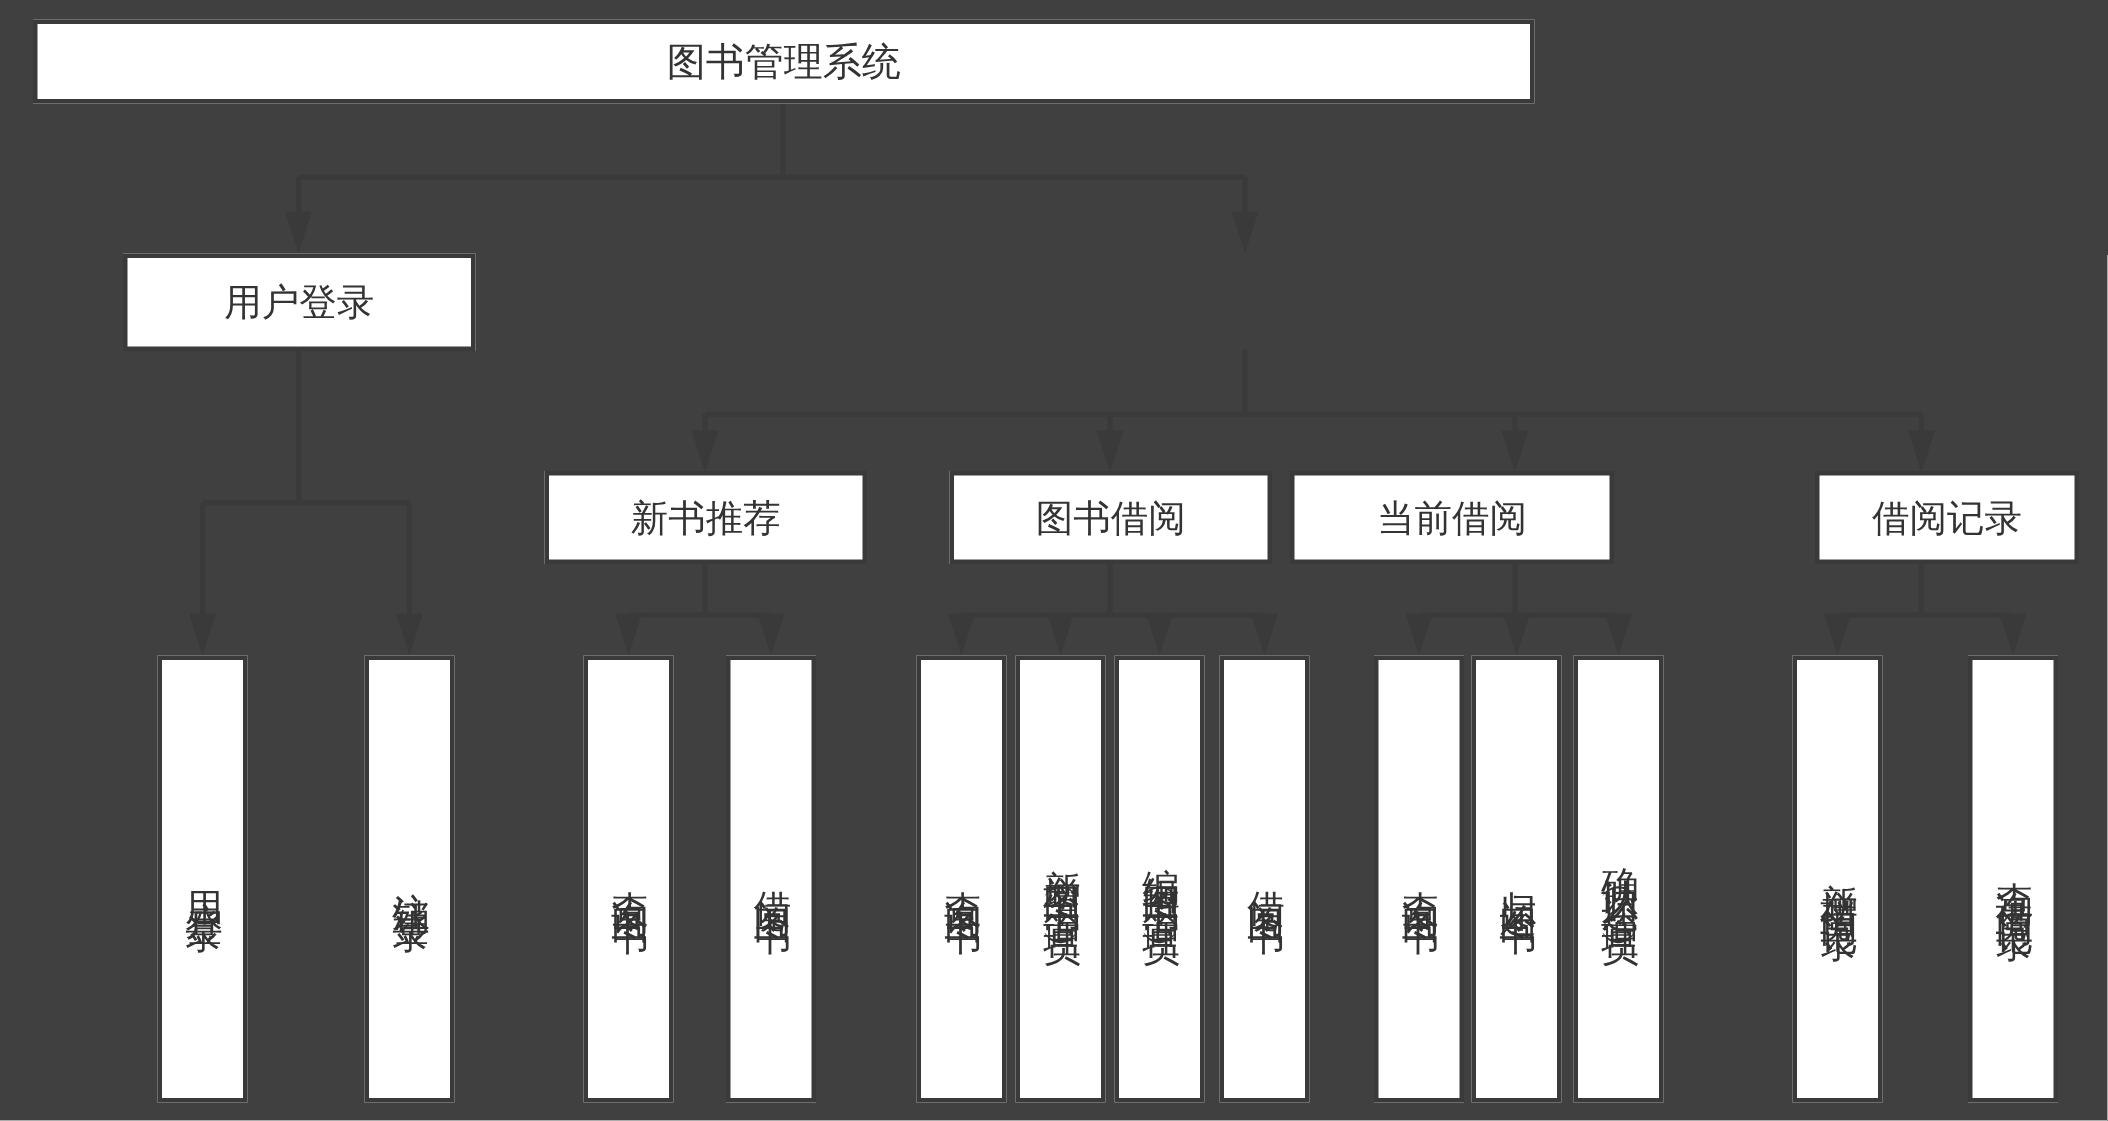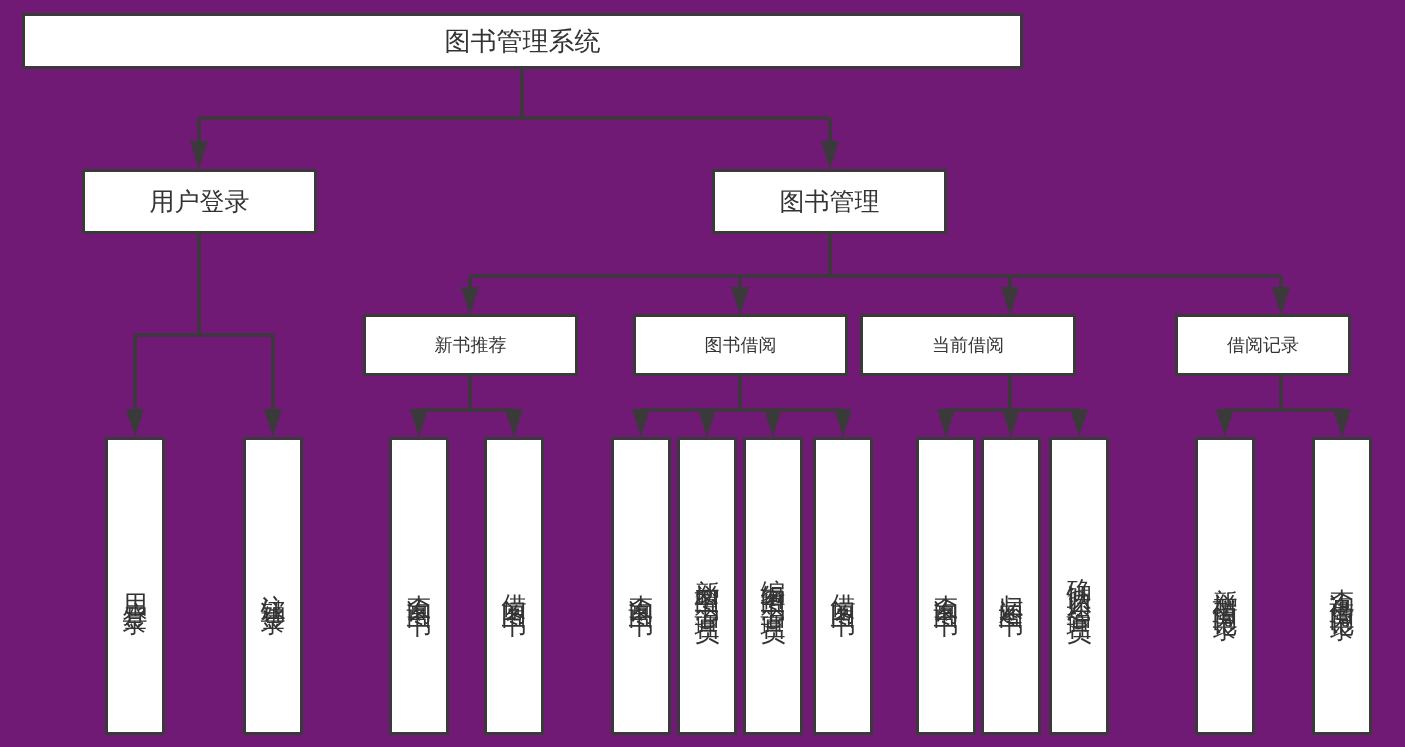--- a/index.html
+++ b/index.html
@@ -4,21 +4,21 @@
 <style>
   html, body {
     margin: 0;
     padding: 0;
     background: #ffffff;
   }
   .canvas {
     position: relative;
     width: 1405px;
     height: 747px;
-    background: #701a75;
+    background: #404040;
     font-family: "Liberation Sans", "DejaVu Sans", sans-serif;
     overflow: hidden;
   }
   .connectors {
     position: absolute;
     left: 0;
     top: 0;
     z-index: 0;
   }
   .node {
@@ -35,21 +35,21 @@
   .node.root {
     left: 22px; top: 13px; width: 1001px; height: 56px;
     font-size: 26px;
   }
   .node.lvl2 {
     top: 169px; width: 235px; height: 65px;
     font-size: 25px;
   }
   .node.lvl3 {
     top: 314px; height: 62px;
-    font-size: 18px;
+    font-size: 25px;
   }
   .node.leaf {
     top: 437px; width: 60px; height: 298px;
   }
   .vtext {
     writing-mode: vertical-rl;
     text-orientation: mixed;
     font-size: 25px;
     line-height: 1;
     letter-spacing: 6px;
@@ -121,34 +121,31 @@
     </g>
   </svg>
 
   <div class="node root">
     <span>图书管理系统</span>
   </div>
 
   <div class="node lvl2" style="left:82px;">
     <span>用户登录</span>
   </div>
-  <div class="node lvl2" style="left:712px;">
-    <span>图书管理</span>
-  </div>
 
   <div class="node lvl3" style="left:363px;width:215px;">
     <span>新书推荐</span>
   </div>
   <div class="node lvl3" style="left:633px;width:215px;">
     <span>图书借阅</span>
   </div>
   <div class="node lvl3" style="left:860px;width:216px;">
     <span>当前借阅</span>
   </div>
-  <div class="node lvl3" style="left:1175px;width:176px;">
+  <div class="node lvl3" style="left:1210px;width:176px;">
     <span>借阅记录</span>
   </div>
 
   <div class="node leaf" style="left:105px;">
     <span class="vtext">用户登录</span>
   </div>
   <div class="node leaf" style="left:243px;">
     <span class="vtext">注销登录</span>
   </div>
 

